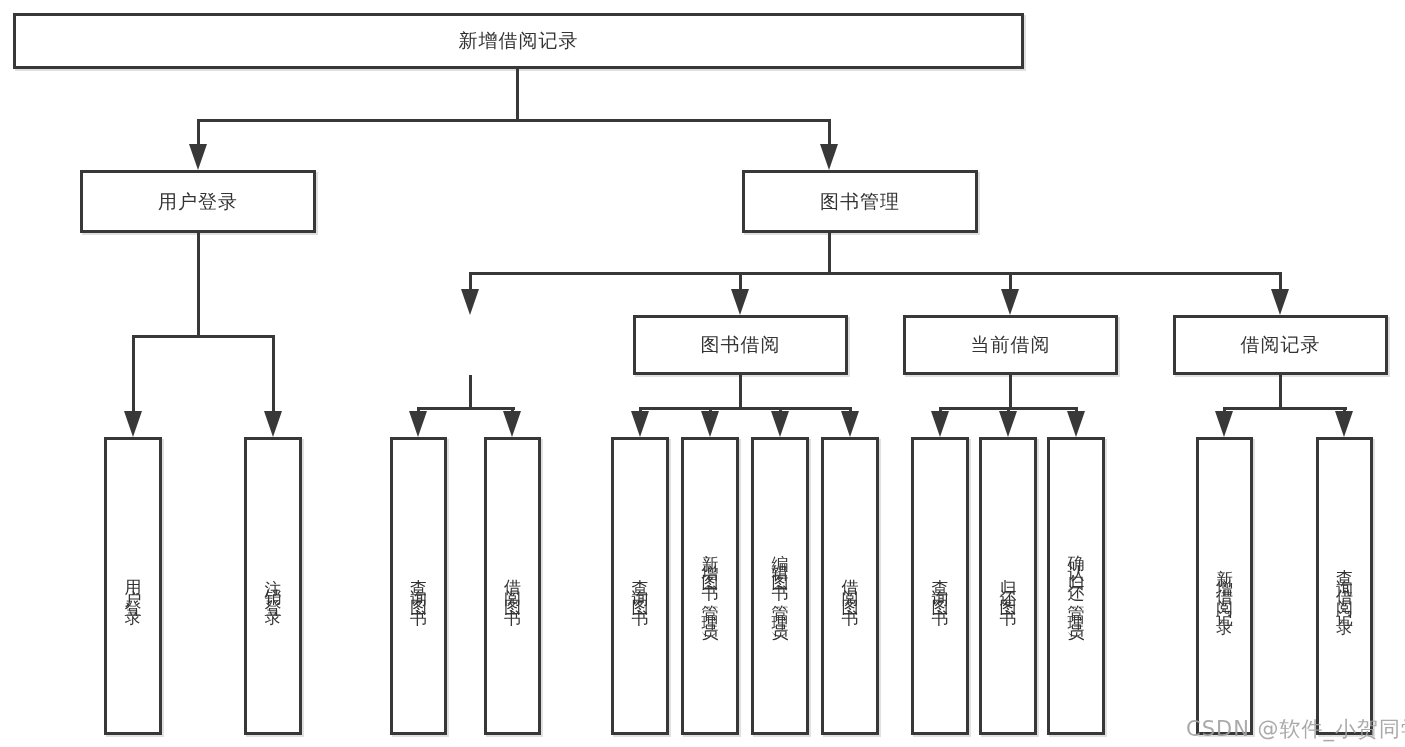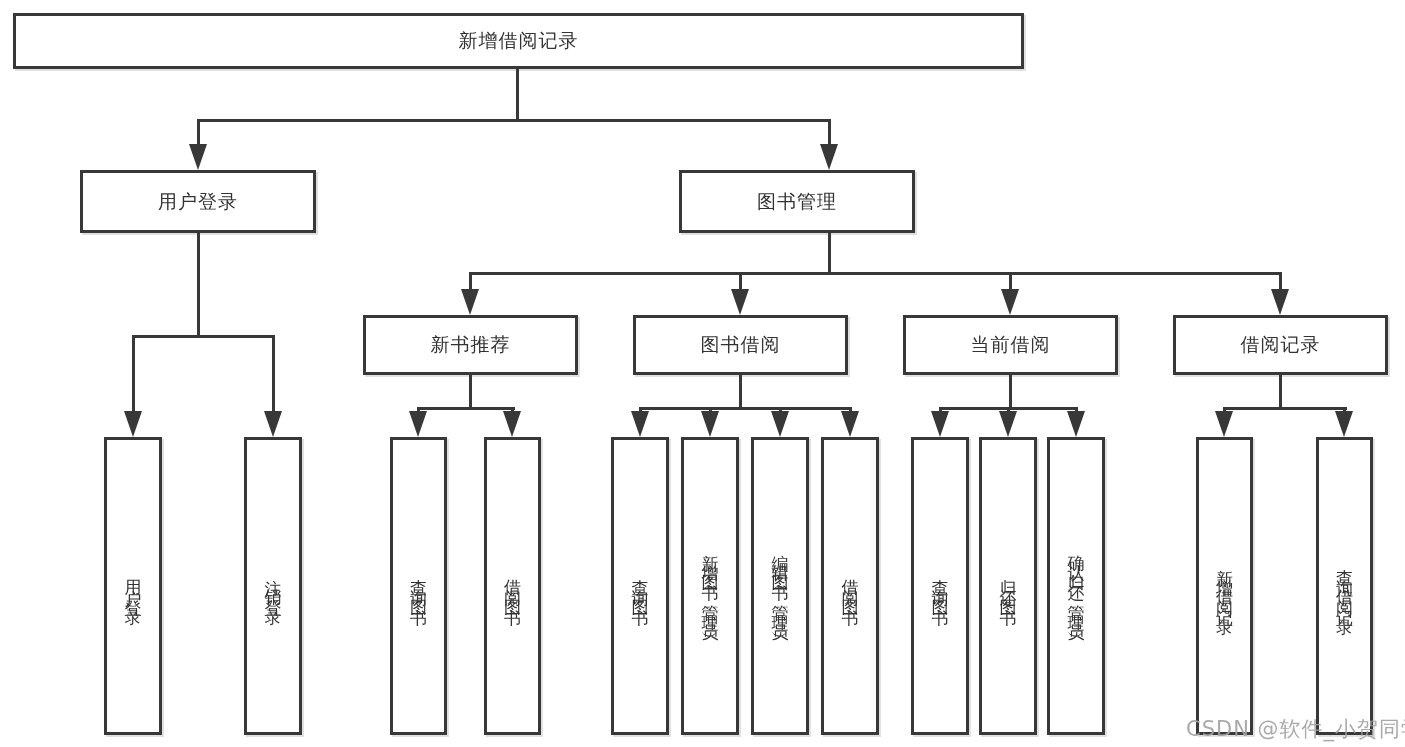--- a/index.html
+++ b/index.html
@@ -44,21 +44,21 @@
   <div class="vline" style="left:516px;top:69px;height:53px"></div>
   <div class="hline" style="left:197px;top:119px;width:634px"></div>
   <div class="vline" style="left:197px;top:119px;height:27px"></div>
   <div class="arrow" style="left:189px;top:144px"></div>
   <div class="vline" style="left:828px;top:119px;height:27px"></div>
   <div class="arrow" style="left:820px;top:144px"></div>
 
   <div class="box h" style="left:80px;top:170px;width:236px;height:63px">
     <span class="lbl">用户登录</span>
   </div>
-  <div class="box h" style="left:679px;top:170px;width:236px;height:63px">
+  <div class="box h" style="left:742px;top:170px;width:236px;height:63px">
     <span class="lbl">图书管理</span>
   </div>
 
   <div class="vline" style="left:197px;top:233px;height:103px"></div>
   <div class="hline" style="left:132px;top:335px;width:143px"></div>
   <div class="vline" style="left:132px;top:335px;height:77px"></div>
   <div class="arrow" style="left:124px;top:411px"></div>
   <div class="vline" style="left:272px;top:335px;height:77px"></div>
   <div class="arrow" style="left:264px;top:411px"></div>
 
@@ -66,23 +66,20 @@
   <div class="hline" style="left:469px;top:272px;width:812px"></div>
   <div class="vline" style="left:469px;top:272px;height:19px"></div>
   <div class="arrow" style="left:461px;top:289px"></div>
   <div class="vline" style="left:739px;top:272px;height:19px"></div>
   <div class="arrow" style="left:731px;top:289px"></div>
   <div class="vline" style="left:1009px;top:272px;height:19px"></div>
   <div class="arrow" style="left:1001px;top:289px"></div>
   <div class="vline" style="left:1279px;top:272px;height:19px"></div>
   <div class="arrow" style="left:1271px;top:289px"></div>
 
-  <div class="box h" style="left:363px;top:315px;width:215px;height:60px">
-    <span class="lbl">新书推荐</span>
-  </div>
   <div class="box h" style="left:633px;top:315px;width:215px;height:60px">
     <span class="lbl">图书借阅</span>
   </div>
   <div class="box h" style="left:1173px;top:315px;width:215px;height:60px">
     <span class="lbl">借阅记录</span>
   </div>
   <div class="box h" style="left:903px;top:315px;width:215px;height:60px">
     <span class="lbl">当前借阅</span>
   </div>
 

